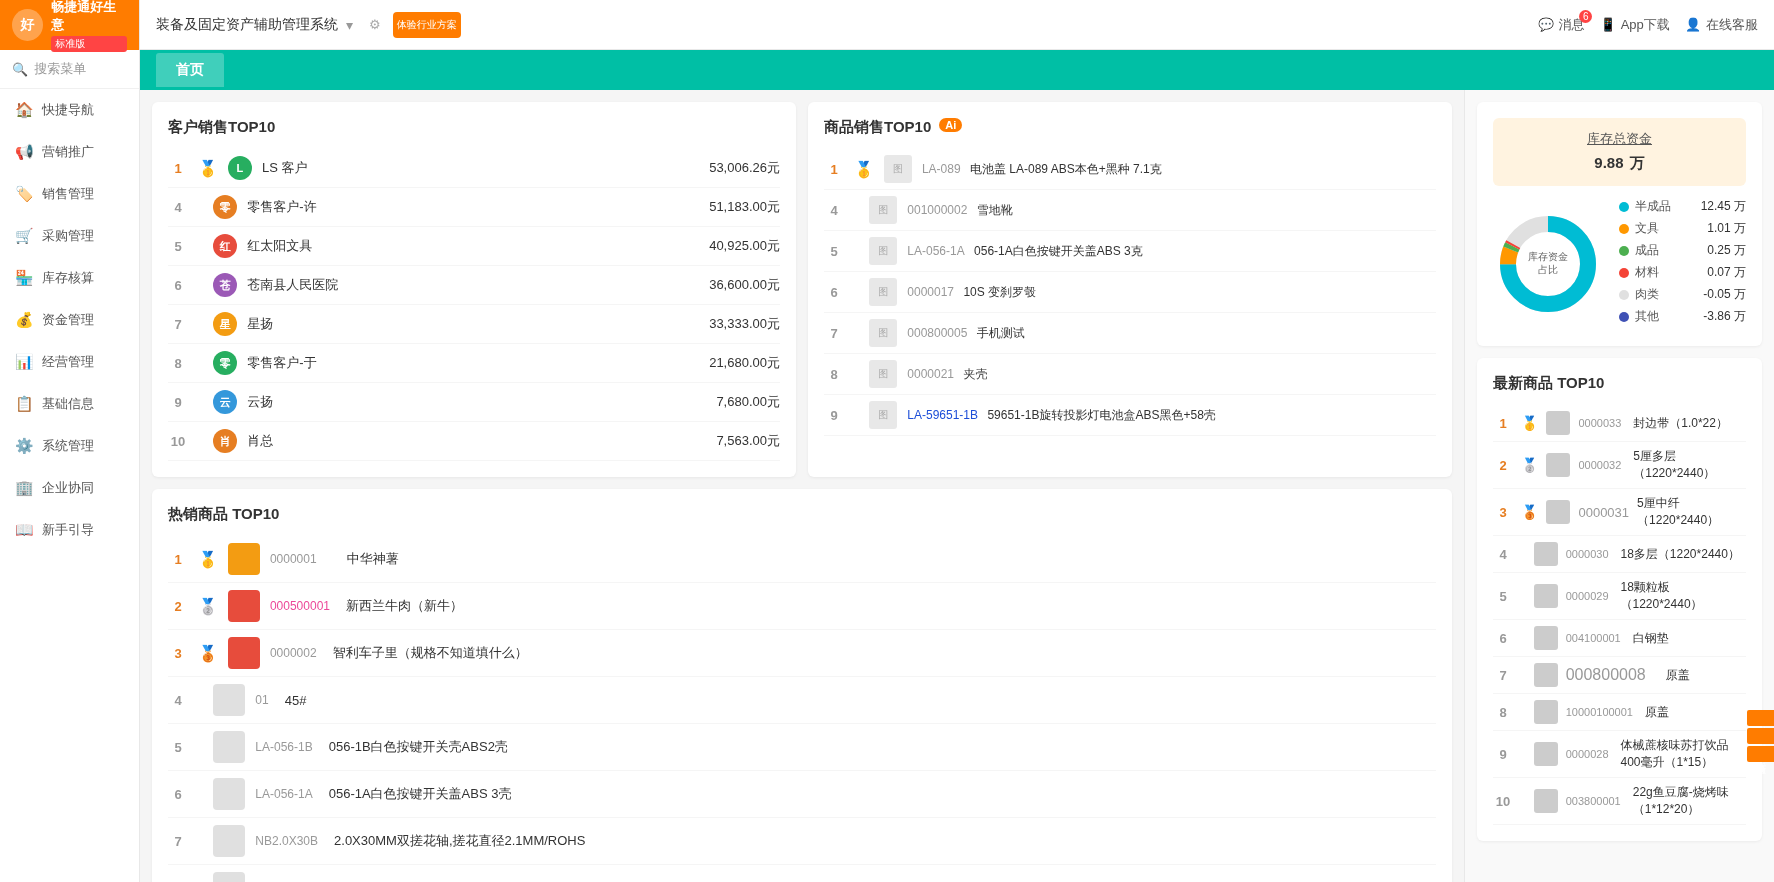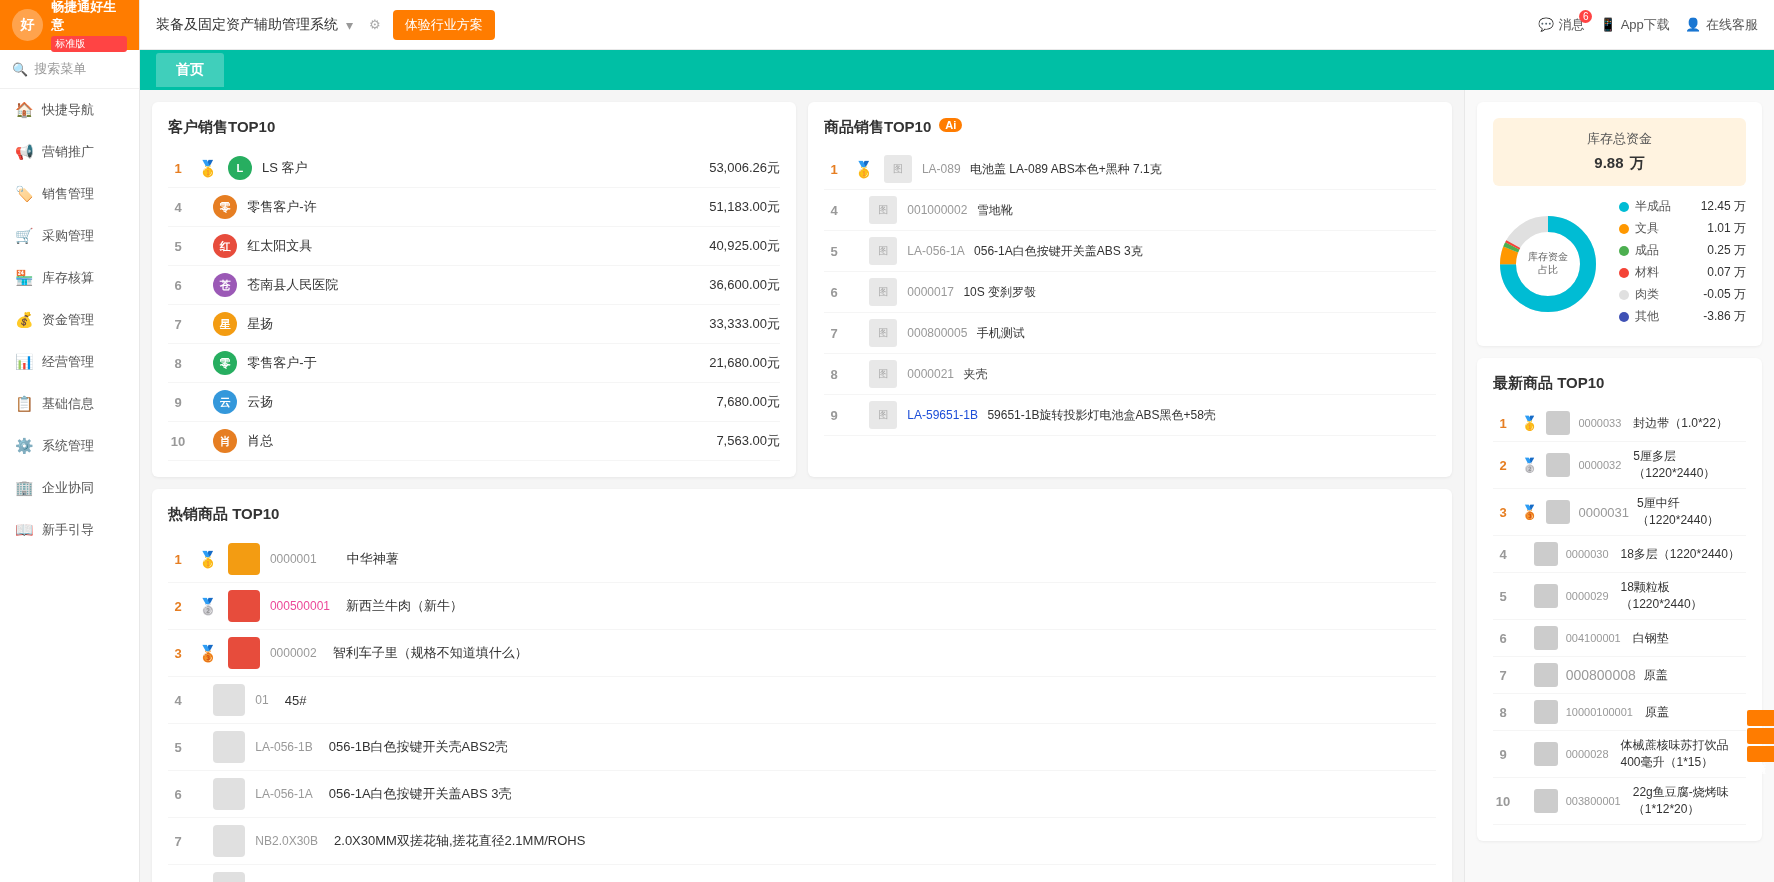--- a/index.html
+++ b/index.html
@@ -100,24 +100,24 @@
       color: #333;
       display: flex;
       align-items: center;
       gap: 8px;
     }
     .topbar-dropdown-icon { color: #999; cursor: pointer; }
     .topbar-gear-icon { color: #aaa; cursor: pointer; margin-left: 4px; }
     .topbar-trial-btn {
       background: #ff7c00;
       color: white;
-      padding: 6px 12px;
+      padding: 6px 4px;
       border-radius: 4px;
       border: none;
-      font-size: 13px;
+      font-size: 10px;
       cursor: pointer;
     }
     .topbar-right {
       margin-left: auto;
       display: flex;
       align-items: center;
       gap: 16px;
       color: #555;
       font-size: 13px;
     }
@@ -295,21 +295,21 @@
     }
 
     
     .inventory-total {
       background: #fff3e0;
       border-radius: 6px;
       padding: 12px 16px;
       margin-bottom: 12px;
       text-align: center;
     }
-    .inventory-total-label { color: #555; font-size: 13px; }
+    .inventory-total-label { color: #555; font-size: 13px; text-decoration: underline; }
     .inventory-total-value { color: #333; font-size: 22px; font-weight: bold; }
     .inventory-total-value span { font-size: 15px; }
 
     
     .donut-container {
       display: flex;
       align-items: center;
       gap: 16px;
     }
     .donut-svg { flex-shrink: 0; }
@@ -794,21 +794,21 @@
             <span class="rank-num">6</span>
             <span style="font-size:14px;opacity:0">·</span>
             <div class="newest-thumb"></div>
             <span style="color:#999;font-size:11px;margin-right:4px">004100001</span>
             <span class="newest-info">白钢垫</span>
           </div>
           <div class="newest-row">
             <span class="rank-num">7</span>
             <span style="font-size:14px;opacity:0">·</span>
             <div class="newest-thumb"></div>
-            <span style="color:#999;font-size:14px;margin-right:0">000800008</span>
+            <span style="color:#999;font-size:16px;margin-right:12px">000800008</span>
             <span class="newest-info">原盖</span>
           </div>
           <div class="newest-row">
             <span class="rank-num">8</span>
             <span style="font-size:14px;opacity:0">·</span>
             <div class="newest-thumb"></div>
             <span style="color:#999;font-size:11px;margin-right:4px">10000100001</span>
             <span class="newest-info">原盖</span>
           </div>
           <div class="newest-row">

